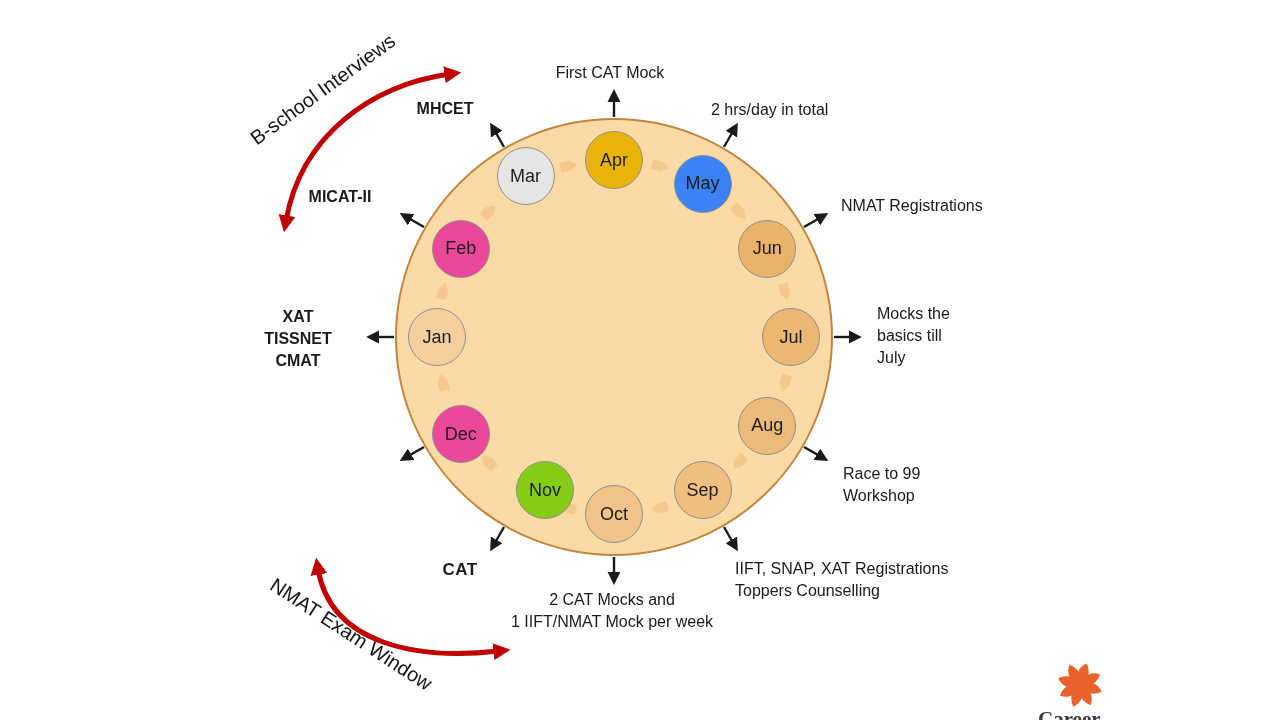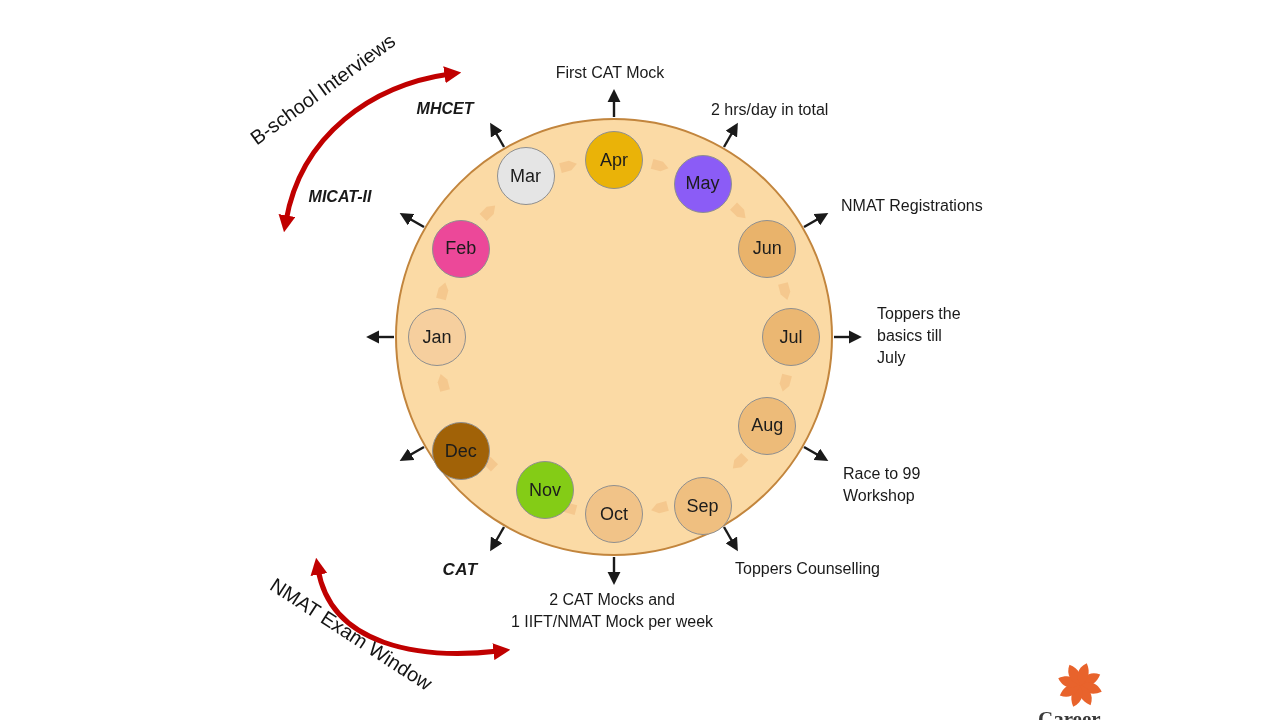--- a/index.html
+++ b/index.html
@@ -11,21 +11,21 @@
   .month {
     position:absolute; width:58px; height:58px; transform:translate(-50%,-50%);
     border-radius:50%; border:1.6px solid #8F8F8F; box-sizing:border-box;
     display:flex; align-items:center; justify-content:center;
     font-size:18px; color:#1c1c1c; z-index:2;
   }
   .callout { position:absolute; font-size:16px; line-height:22px; color:#1a1a1a; z-index:3; white-space:nowrap; }
   .center  { transform:translate(-50%,-50%); text-align:right; }
   .centerx { transform:translateX(-50%); text-align:center; }
   .midy    { transform:translateY(-50%); }
-  .bold    { font-weight:bold;font-style:italic; }
+  .bold    { font-weight:bold; }
   .cat     { font-size:17px; letter-spacing:0.5px; }
   .arc-label {
     position:absolute; font-size:20px; color:#141414; white-space:nowrap;
     width:230px; text-align:center; z-index:3;
   }
   .arc-label.bschool { left:208px; top:78px;  transform:rotate(-36deg); }
   .arc-label.nmatwin { left:236px; top:623px; transform:rotate(33deg); }
   .brand { position:absolute; left:1034px; top:661px; display:flex; align-items:center; z-index:3;flex-direction:column; }
   .brand-name {
     font-family:"Liberation Serif", serif; font-weight:bold;
@@ -86,59 +86,65 @@
       <line x1="394" y1="337" x2="378" y2="337" marker-end="url(#ab)"></line>
       <line x1="424" y1="227" x2="410" y2="219" marker-end="url(#ab)"></line>
       <line x1="504" y1="147" x2="496" y2="133" marker-end="url(#ab)"></line>
     </g>
 
     <path d="M286,221 C301,135 372,85 450,74" fill="none" stroke-width="5" stroke-linecap="round" marker-start="url(#rs)" marker-end="url(#re)" stroke="#C00000"></path>
     <path d="M318,569 C331,646 420,660 499,651" fill="none" stroke-width="5" stroke-linecap="round" marker-start="url(#rs)" marker-end="url(#re)" stroke="#C00000"></path>
   </svg>
 
   <div class="month" style="left: 614px; top: 160px; background: #eab308;">Apr</div>
-  <div class="month" style="left: 702.5px; top: 183.7px; background: #8b5cf6;">May</div>
+  <div class="month" style="left: 702.5px; top: 183.7px; background: #3b82f6;">May</div>
   <div class="month" style="left: 767.3px; top: 248.5px; background: rgb(233, 179, 107);">Jun</div>
   <div class="month" style="left: 791px; top: 337px; background: rgb(235, 183, 114);">Jul</div>
   <div class="month" style="left: 767.3px; top: 425.5px; background: rgb(237, 187, 121);">Aug</div>
-  <div class="month" style="left: 702.5px; top: 506px; background: rgb(239, 191, 128);">Sep</div>
+  <div class="month" style="left: 702.5px; top: 490px; background: rgb(239, 191, 128);">Sep</div>
   <div class="month" style="left: 614px; top: 514px; background: rgb(241, 195, 136);">Oct</div>
   <div class="month" style="left: 545px; top: 490.3px; background: #84cc16;">Nov</div>
-  <div class="month" style="left: 460.7px; top: 451px; background: #a16207;">Dec</div>
+  <div class="month" style="left: 460.7px; top: 434px; background: #ec4899;">Dec</div>
   <div class="month" style="left: 437px; top: 337px; background: rgb(246, 207, 158);">Jan</div>
   <div class="month" style="left: 460.7px; top: 248.5px; background: #ec4899;">Feb</div>
   <div class="month" style="left: 525.5px; top: 176px; background: #e5e5e5;">Mar</div>
 
   <div class="callout center" style="left:610px;top:73px">First CAT Mock</div>
   <div class="callout midy" style="left:711px;top:110px">2 hrs/day in total</div>
   <div class="callout midy" style="left:841px;top:206px">NMAT Registrations</div>
 
   <div class="callout" style="left:877px;top:303px">
-    <div>Toppers the</div>
+    <div>Mocks the</div>
     <div>basics till</div>
     <div>July</div>
   </div>
 
   <div class="callout" style="left:843px;top:463px">
     <div>Race to 99</div>
     <div>Workshop</div>
   </div>
 
   <div class="callout" style="left:735px;top:558px">
+    <div>IIFT, SNAP, XAT Registrations</div>
     <div>Toppers Counselling</div>
   </div>
 
   <div class="callout centerx" style="left:612px;top:589px">
     <div>2 CAT Mocks and</div>
     <div>1 IIFT/NMAT Mock per week</div>
   </div>
 
   <div class="callout center bold cat" style="left:460px;top:570px">CAT</div>
 
 
+  <div class="callout centerx bold" style="left:298px;top:306px">
+    <div>XAT</div>
+    <div>TISSNET</div>
+    <div>CMAT</div>
+  </div>
 
   <div class="callout center bold" style="left:340px;top:197px">MICAT-II</div>
   <div class="callout center bold" style="left:445px;top:109px">MHCET</div>
 
   <div class="arc-label bschool">B-school Interviews</div>
   <div class="arc-label nmatwin">NMAT Exam Window</div>
 
   <div class="brand">
     <svg width="48" height="48" viewBox="-25 -25 50 50">
       <g fill="#E8632C">

